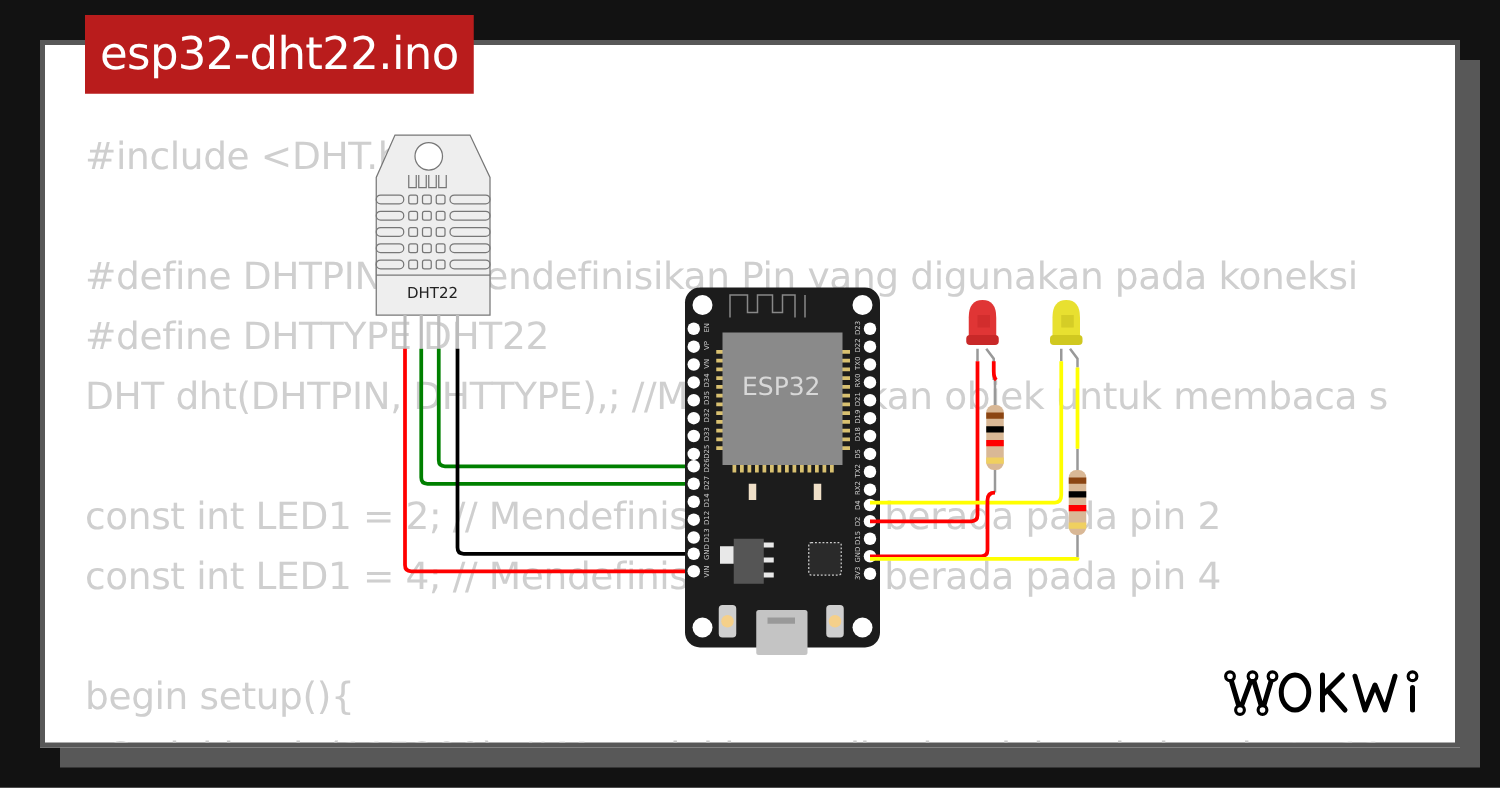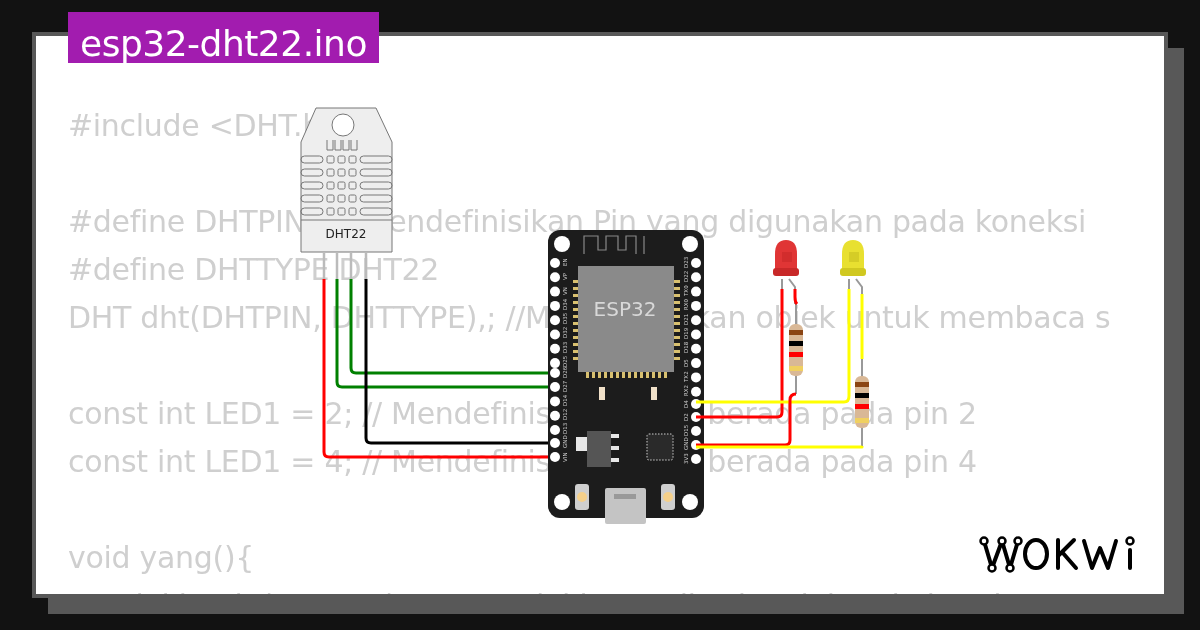--- a/index.html
+++ b/index.html
@@ -9,43 +9,43 @@
   .shadow { position: absolute; left: 48px; top: 48px; width: 1136px; height: 566px; background: #585858; }
   .card { position: absolute; left: 32px; top: 32px; width: 1136px; height: 566px;
           background: #ffffff; border: 4px solid #585858; overflow: hidden; }
 
   .code { position: absolute; left: 32px; top: 66px; right: 0; }
   .code-line { height: 48px; line-height: 48px; font-size: 30px; color: #cfcfcf;
                white-space: pre; letter-spacing: -0.3px; font-family: "DejaVu Sans", sans-serif; }
 
   .diagram { position: absolute; left: -32px; top: -32px; width: 1200px; height: 630px; }
 
-  .title-box { position: absolute; left: 68px; top: 12px; height: 51px; padding: 0 12px;
-               background: #a21caf; color: #ffffff; font-size: 36px; line-height: 63px;
+  .title-box { position: absolute; left: 68px; top: 12px; height: 63px; padding: 0 12px;
+               background: #b91c1c; color: #ffffff; font-size: 36px; line-height: 63px;
                font-family: "DejaVu Sans", sans-serif; letter-spacing: -0.5px; white-space: nowrap; }
 
   .logo { position: absolute; left: 978px; top: 528px; width: 172px; height: 48px; }
 </style>
 </head>
 <body>
 
 <div class="shadow"></div>
 
 <div class="card">
   <div class="code">
     <div class="code-line">#include &lt;DHT.h&gt;</div>
     <div class="code-line"></div>
     <div class="code-line">#define DHTPIN 2 //Mendefinisikan Pin yang digunakan pada koneksi</div>
     <div class="code-line">#define DHTTYPE DHT22</div>
     <div class="code-line">DHT dht(DHTPIN, DHTTYPE),; //Mendefinisikan objek untuk membaca s</div>
     <div class="code-line"></div>
     <div class="code-line">const int LED1 = 2; // Mendefinisikan LED1 berada pada pin 2</div>
     <div class="code-line">const int LED1 = 4; // Mendefinisikan LED2 berada pada pin 4</div>
     <div class="code-line"></div>
-    <div class="code-line">void yang(){</div>
+    <div class="code-line">begin setup(){</div>
     <div class="code-line">  Serial.begin(115200); // Memulai komunikasi serial pada baudrate 11</div>
   </div>
 
   <svg class="diagram" viewBox="0 0 1200 630" width="1200" height="630">
 
     <g>
       <path d="M312 104 L372 104 L388 138 L388 248 L297 248 L297 138 Z" fill="#eeeeee" stroke="#777" stroke-width="1"></path>
       <circle cx="339" cy="121" r="11" fill="#fff" stroke="#777" stroke-width="1"></circle>
       <path d="M323 136 v10 h6 v-10 M331 136 v10 h6 v-10 M339 136 v10 h6 v-10 M347 136 v10 h6 v-10" fill="none" stroke="#777" stroke-width="1"></path>
       <g fill="none" stroke="#777" stroke-width="1">

